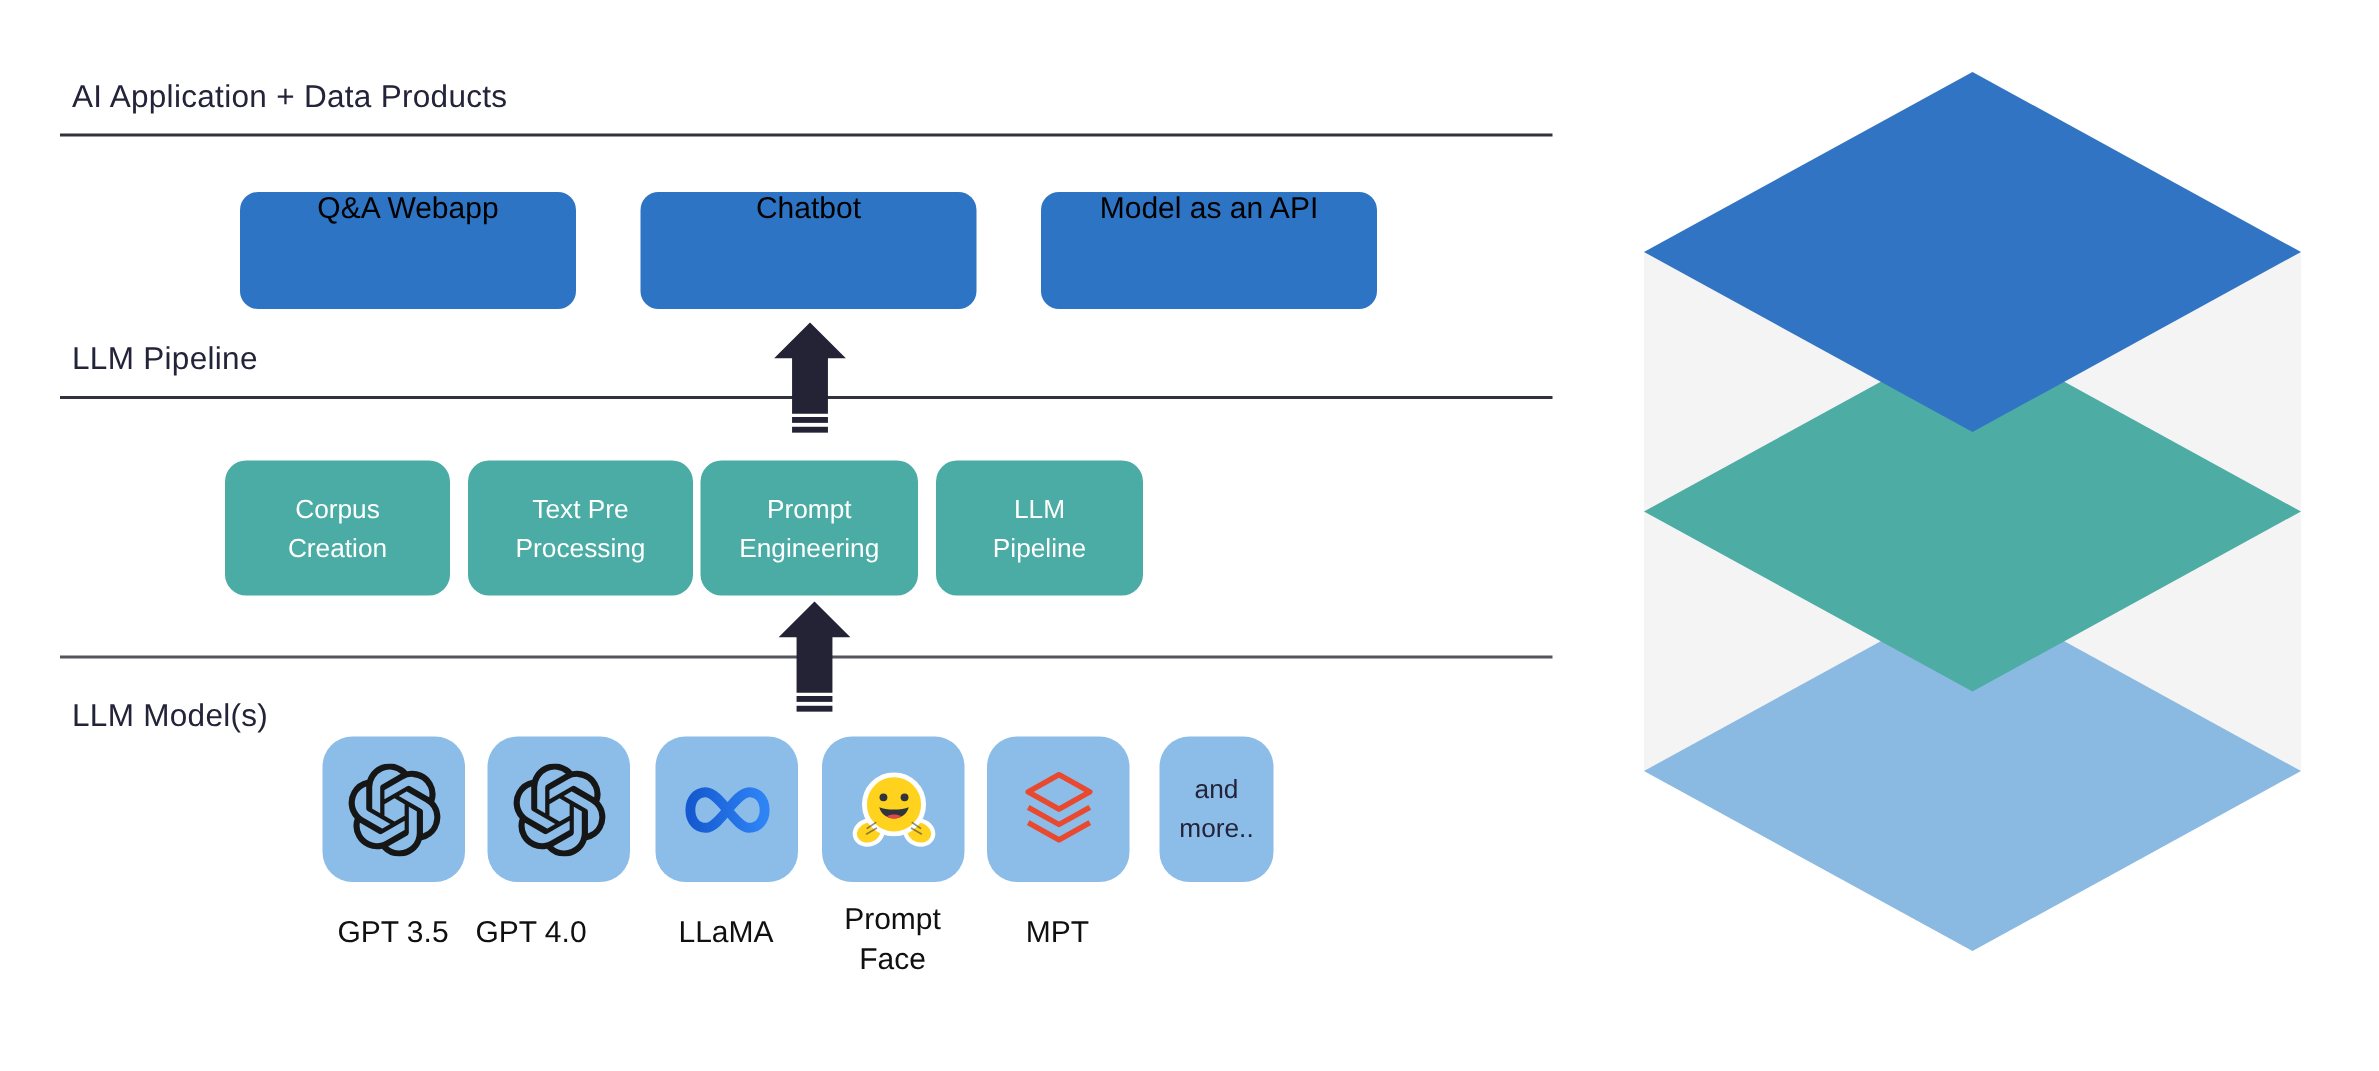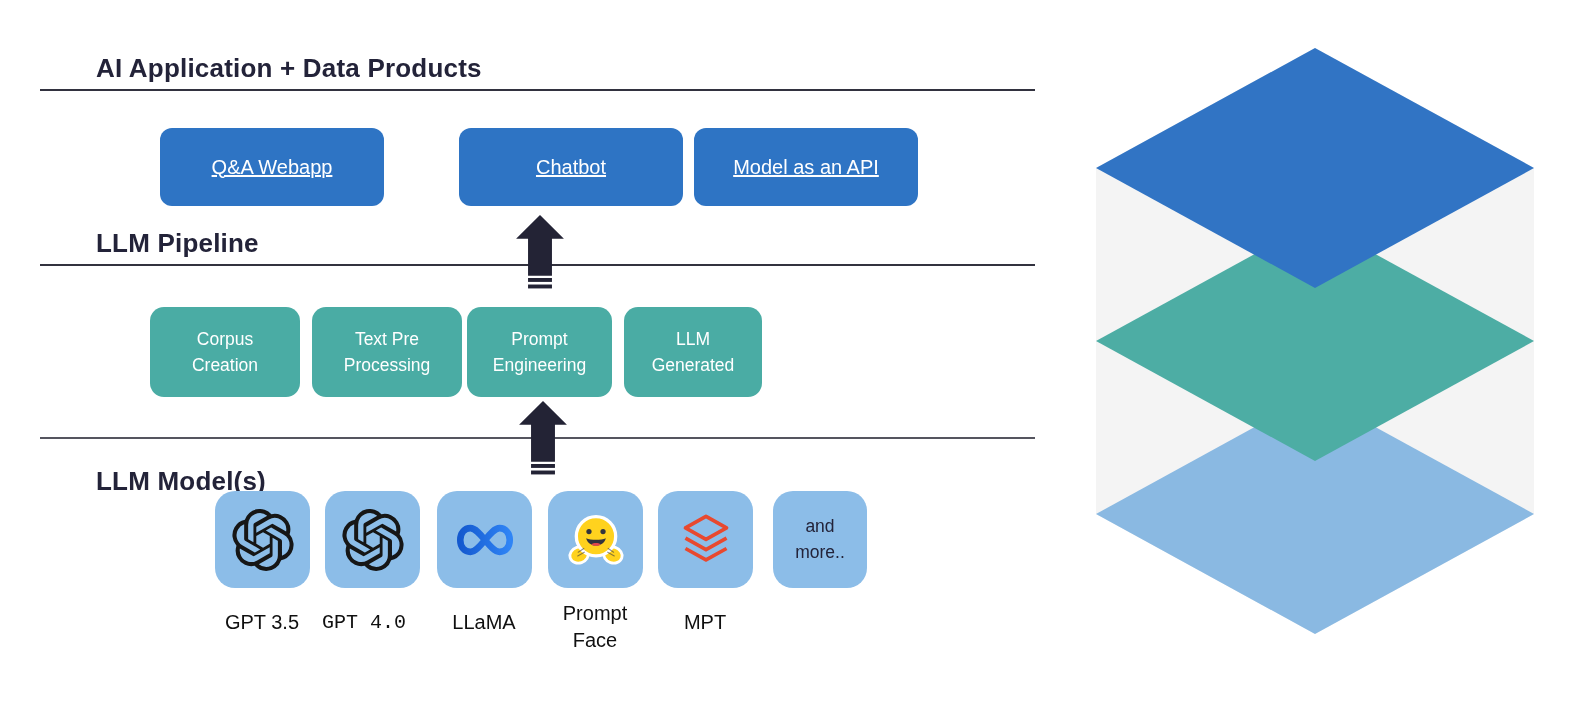--- a/index.html
+++ b/index.html
@@ -1,29 +1,29 @@
 <!DOCTYPE html>
 <html style="--heading-text: #232339; --divider: #32323f; --divider-gray: #55555f; --app-box-bg: #2e74c4; --pipe-box-bg: #4aaca4; --tile-bg: #8cbde8; --arrow: #232335; --arrow-stripe-gap: #c6c6d0; --openai-black: #161616; --meta-blue-dark: #1459cf; --meta-blue-light: #2f84f5; --hf-yellow: #ffd21e; --hf-dark: #32343d; --hf-red: #e0474c; --databricks-red: #e8492f; --stack-base-gray: #f4f4f4; --stack-top-blue: #3174c4; --stack-mid-teal: #4dada4; --stack-bottom-blue: #8ab9e2;"><head>
 <meta charset="utf-8">
 <style>
   html,body { margin:0; padding:0; background:#ffffff; }
   .canvas {
     position:relative; width:1586px; height:714px; background:#ffffff;
     font-family:"Liberation Sans", sans-serif; overflow:hidden;
   }
   .section-heading {
-    position:absolute; font-weight:bold; font-size:26px; color:var(--heading-text,#232339);
-    letter-spacing:0.2px; white-space:nowrap;margin-left:48px;
+    position:absolute; font-weight:normal; font-size:21px; color:var(--heading-text,#232339);
+    letter-spacing:0.2px; white-space:nowrap;
   }
   .hr-line { position:absolute; left:40px; width:995px; height:2px; background:var(--divider,#32323f); }
   .hr-line.gray { background:#55555f; height:2.4px; }
   .app-box {
     position:absolute; top:128px; height:78px; width:224px; background:var(--app-box-bg,#2e74c4);
-    border-radius:12px; color:#ffffff; display:flex; align-items:center; justify-content:center;
-    font-size:20px; white-space:nowrap;text-decoration:underline;
+    border-radius:12px; color:#000000; display:flex; align-items:flex-start; justify-content:center;
+    font-size:20px; white-space:nowrap;
   }
   .pipe-box {
     position:absolute; top:307px; height:90px; background:var(--pipe-box-bg,#4aaca4);
     border-radius:14px; color:#fff; display:flex; flex-direction:column; align-items:center;
     justify-content:center; text-align:center; font-size:17.5px; line-height:1.5;
   }
   .model-tile {
     position:absolute; top:491px; height:97px; background:var(--tile-bg,#8cbde8);
     border-radius:20px; display:flex; align-items:center; justify-content:center;
   }
@@ -42,21 +42,21 @@
 <body>
 
 <div class="canvas">
 
   <div class="section-heading" style="left:48px; top:53px;">AI Application + Data Products</div>
   <div class="hr-line" style="top:89px;"></div>
 
   <div class="app-box" style="left:160px;">
     <span>Q&amp;A Webapp</span>
   </div>
-  <div class="app-box" style="left:427px;margin-left:32px;">
+  <div class="app-box" style="left:427px;">
     <span>Chatbot</span>
   </div>
   <div class="app-box" style="left:694px;">
     <span>Model as an API</span>
   </div>
 
   <div class="section-heading" style="left:48px; top:228px;">LLM Pipeline</div>
   <div class="hr-line" style="top:264px;"></div>
 
   <svg class="block-arrow" style="left:515px; top:214px;" width="50" height="78" viewBox="0 0 46 70">
@@ -72,21 +72,21 @@
   <div class="pipe-box" style="left:467px; width:145px;">
     <span>Prompt</span>
     <span>Engineering</span>
   </div>
   <div class="pipe-box" style="left:312px; width:150px;">
     <span>Text Pre</span>
     <span>Processing</span>
   </div>
   <div class="pipe-box" style="left:624px; width:138px;align-items:center;">
     <span>LLM</span>
-    <span>Generated</span>
+    <span>Pipeline</span>
   </div>
 
   <div class="hr-line gray" style="top:437px;"></div>
   <div class="section-heading" style="left:48px; top:466px;">LLM Model(s)</div>
 
   <svg class="block-arrow" style="left:518px; top:400px;" width="50" height="78" viewBox="0 0 46 70">
     <polygon points="23,0 45,22 34,22 34,56 12,56 12,22 1,22" fill="#232335"></polygon>
     <rect x="12" y="58" width="22" height="3.6" fill="#232335"></rect>
     <rect x="12" y="64" width="22" height="3.6" fill="#232335"></rect>
   </svg>
@@ -126,26 +126,26 @@
   </div>
   <div class="model-tile" style="left:658px; width:95px;">
     <svg width="58" height="58" viewBox="0 0 48 48">
       <g fill="none" stroke="#e8492f" stroke-width="3" stroke-linejoin="round">
         <path d="M24 4.5 L41 14 L24 23.5 L7 14 Z"></path>
         <path d="M7 22.5 L24 32 L41 22.5"></path>
         <path d="M7 31 L24 40.5 L41 31"></path>
       </g>
     </svg>
   </div>
-  <div class="model-tile" style="left:773px; width:94px;">
+  <div class="model-tile" style="left:773px; width:76px;">
     <span class="tile-more-text">and more..</span>
   </div>
 
   <div class="tile-label" style="left:207px;">GPT 3.5</div>
-  <div class="tile-label" style="left:309px;font-family:Liberation Mono, monospace;">GPT 4.0</div>
+  <div class="tile-label" style="left:299px;">GPT 4.0</div>
   <div class="tile-label" style="left:429px;">LLaMA</div>
   <div class="tile-label" style="left:545px; width:100px; top:600px;">Prompt Face</div>
   <div class="tile-label" style="left:650px;text-align:center;">MPT</div>
 
   <svg class="stack-graphic" width="452" height="600" viewBox="0 0 452 600">
     <polygon points="227,8 446,128 446,474 227,594 8,474 8,128" fill="#f4f4f4"></polygon>
     <polygon points="227,354 446,474 227,594 8,474" fill="#8ab9e2"></polygon>
     <polygon points="227,181 446,301 227,421 8,301" fill="#4dada4"></polygon>
     <polygon points="227,8 446,128 227,248 8,128" fill="#3174c4"></polygon>
   </svg>

